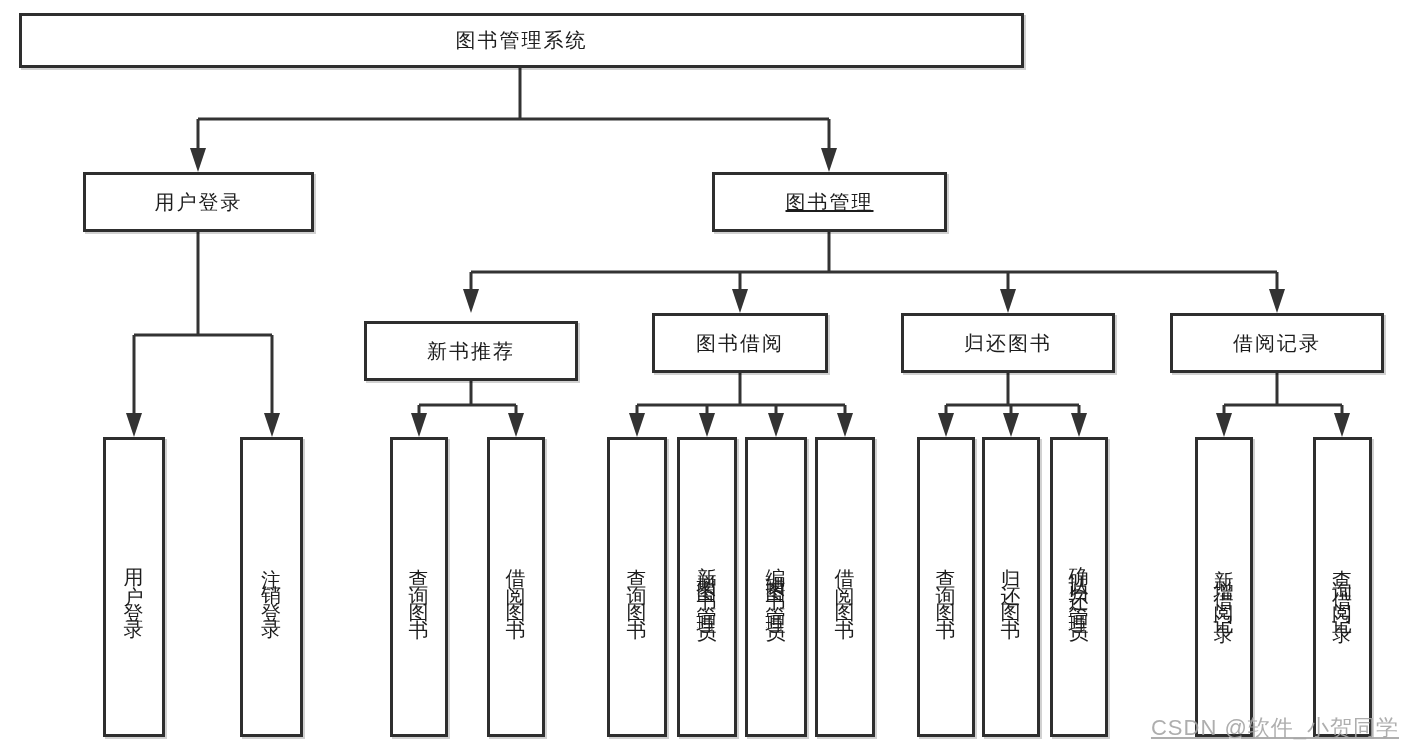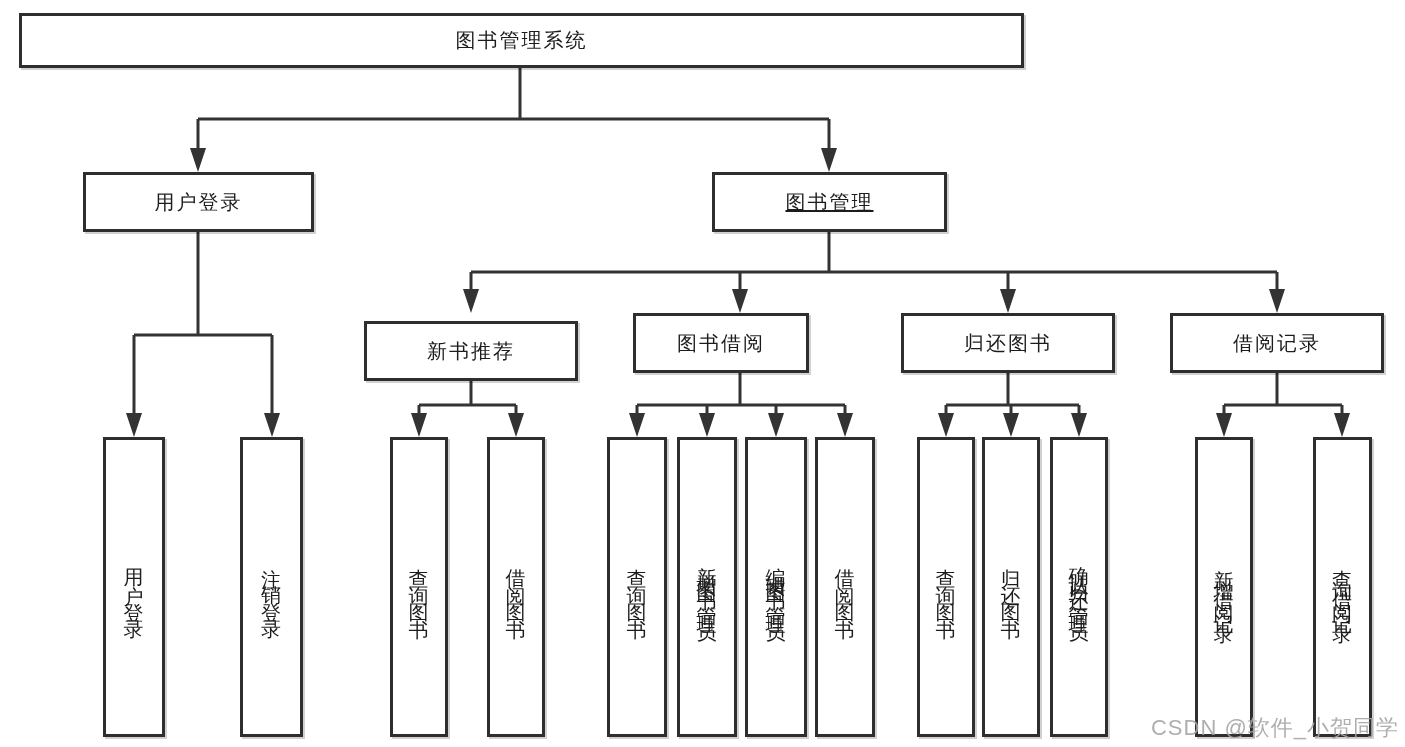--- a/index.html
+++ b/index.html
@@ -47,20 +47,21 @@
   .v9 { letter-spacing: 8px; }
   .watermark {
     position: absolute;
     right: 6px;
     bottom: 4px;
     font-size: 22px;
     letter-spacing: 1px;
     color: rgba(165,165,165,0.9);
     white-space: nowrap;
     z-index: 5;
+    text-decoration: underline;
   }
 </style>
 </head>
 <body>
 
 <div class="stage">
 
   <svg class="connector-layer" width="1405" height="747" viewBox="0 0 1405 747" xmlns="http://www.w3.org/2000/svg">
     <g stroke="#333333" stroke-width="3" fill="none">
 
@@ -126,21 +127,21 @@
       <path d="M1334,413 L1350,413 L1342,437 Z"></path>
     </g>
   </svg>
 
   <div class="box hbox" style="left:19px; top:13px; width:1005px; height:55px;">图书管理系统</div>
 
   <div class="box hbox" style="left:83px; top:172px; width:231px; height:60px;">用户登录</div>
   <div class="box hbox" style="left:712px; top:172px; width:235px; height:60px;text-decoration:underline;">图书管理</div>
 
   <div class="box hbox" style="left:364px; top:313px; width:214px; height:60px;margin-top:8px;">新书推荐</div>
-  <div class="box hbox" style="left:633px; top:313px; width:176px; height:60px;">图书借阅</div>
+  <div class="box hbox" style="left:652px; top:313px; width:176px; height:60px;">图书借阅</div>
   <div class="box hbox" style="left:901px; top:313px; width:214px; height:60px;">归还图书</div>
   <div class="box hbox" style="left:1170px; top:313px; width:214px; height:60px;">借阅记录</div>
 
   <div class="box vbox v4" style="left:103px; top:437px; width:62px; height:300px;">用户登录</div>
   <div class="box vbox v4" style="left:240px; top:437px; width:63px; height:300px;">注销登录</div>
 
   <div class="box vbox v4" style="left:390px; top:437px; width:58px; height:300px;">查询图书</div>
   <div class="box vbox v4" style="left:487px; top:437px; width:58px; height:300px;">借阅图书</div>
 
   <div class="box vbox v4" style="left:607px; top:437px; width:60px; height:300px;">查询图书</div>

